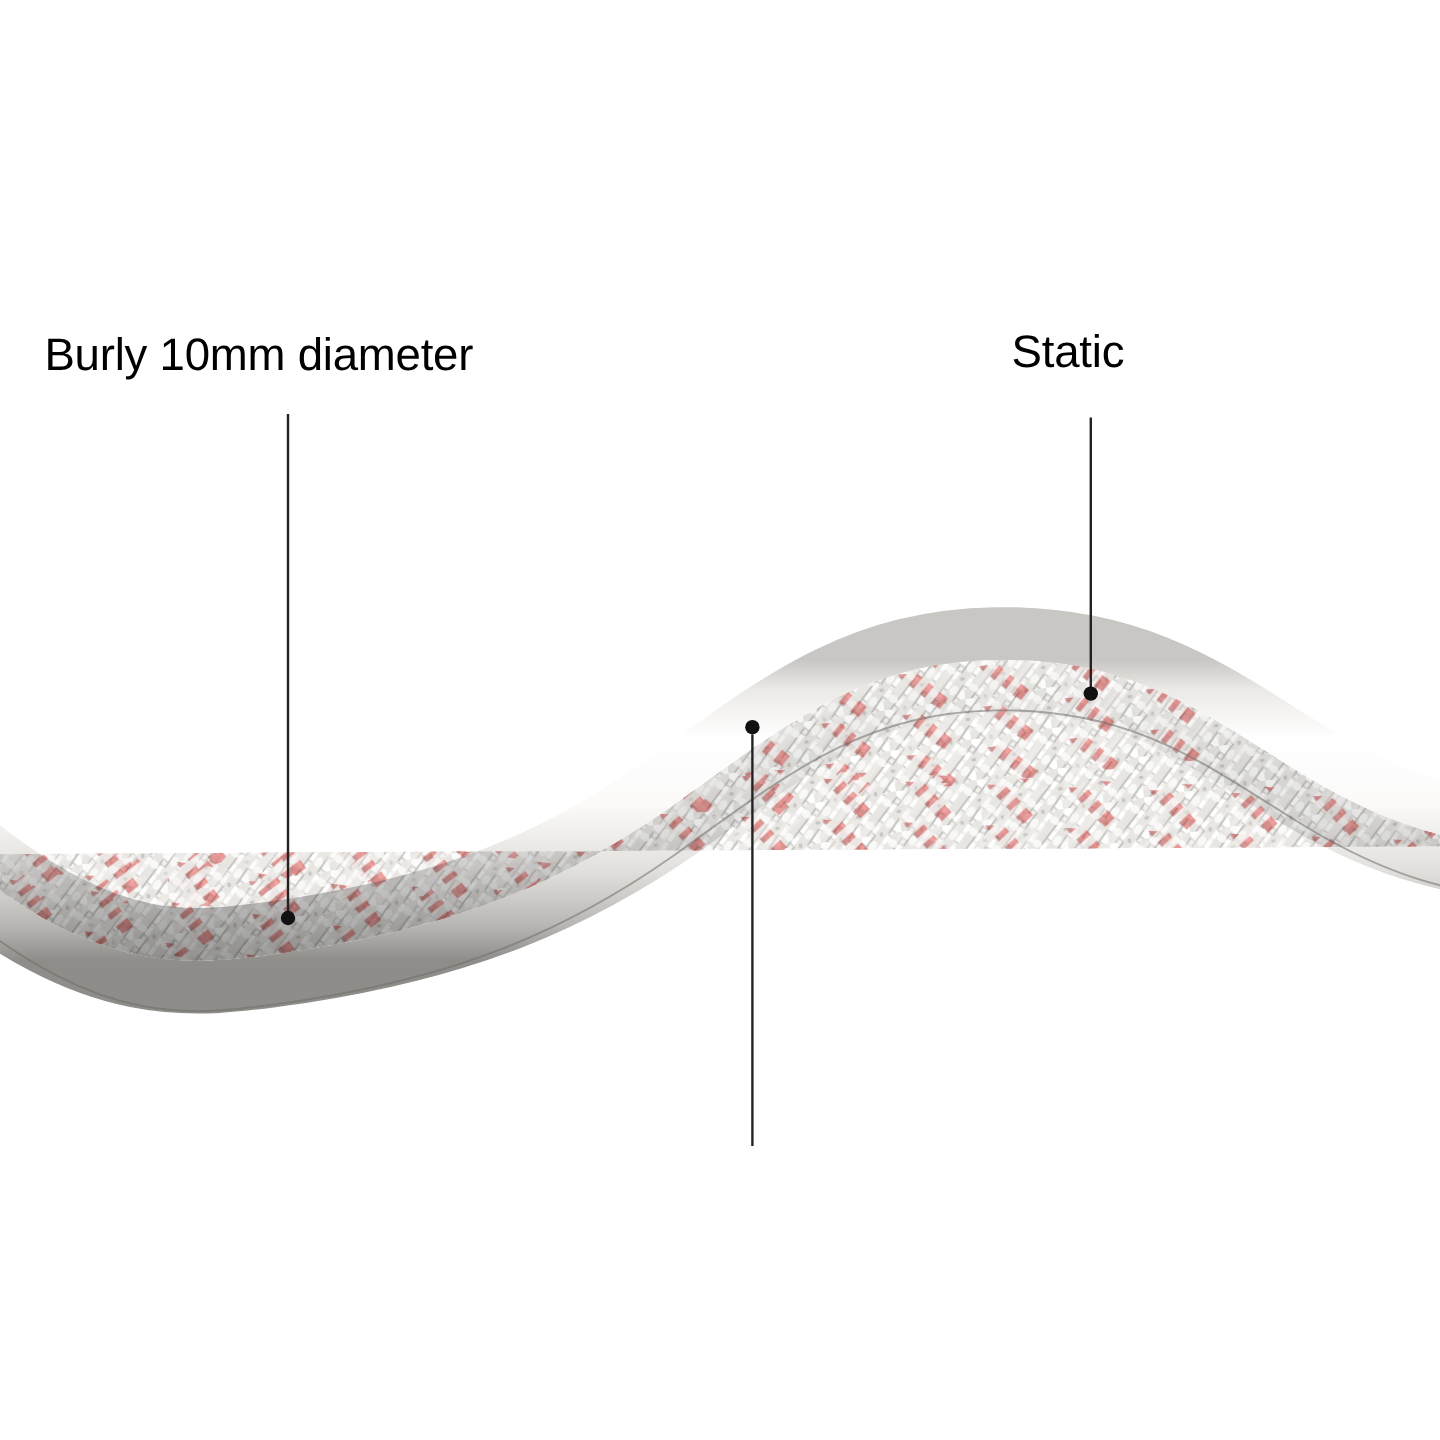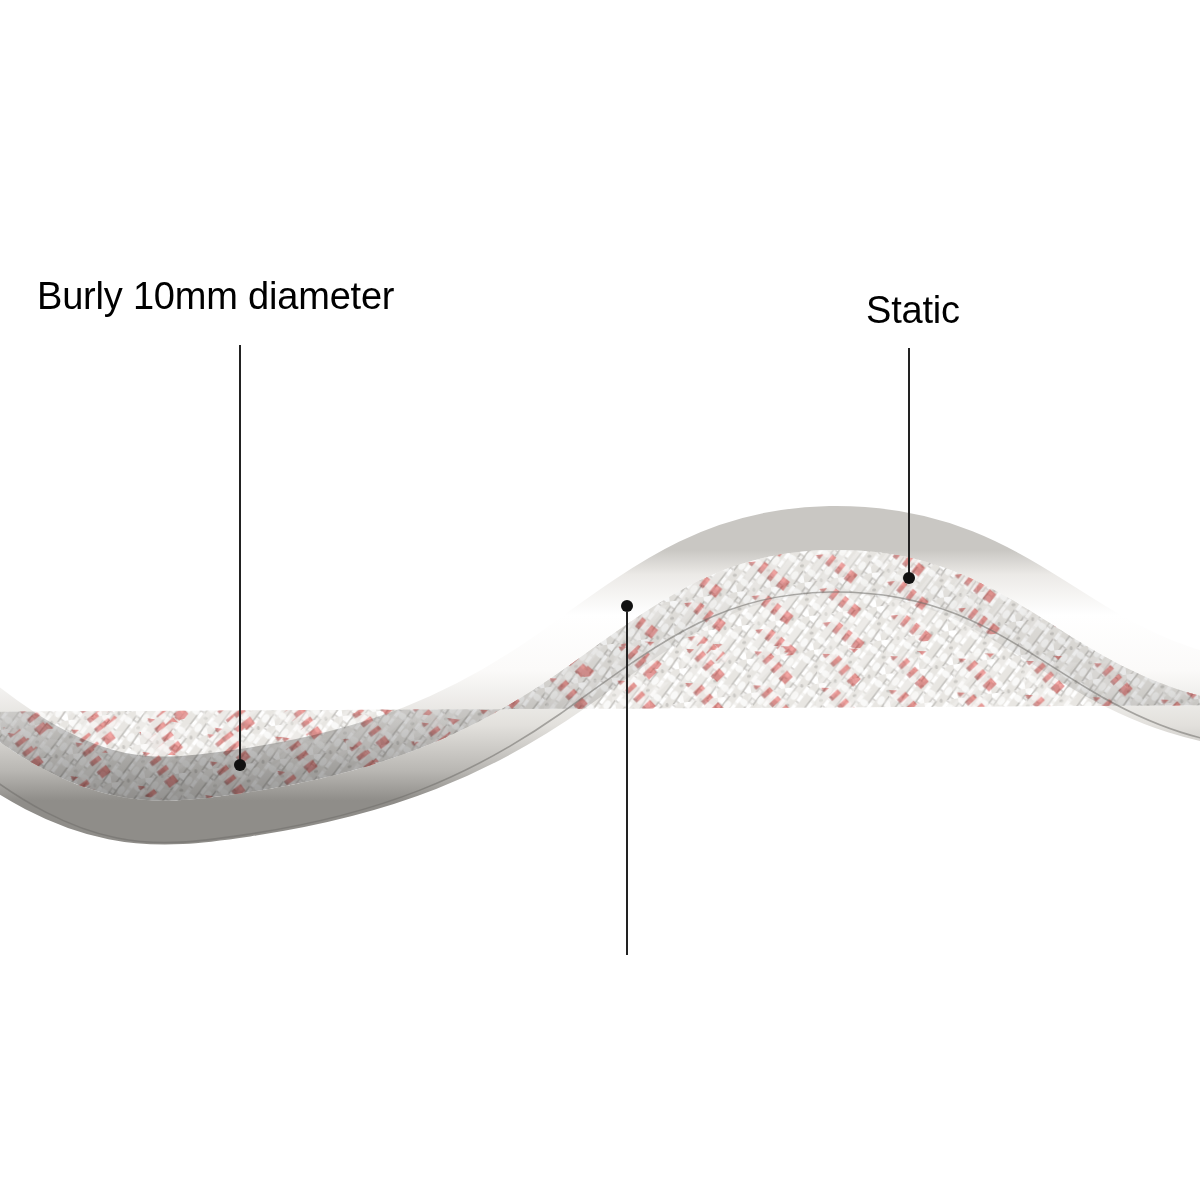--- a/index.html
+++ b/index.html
@@ -43,22 +43,21 @@
     line-height: 53px;
     letter-spacing: -0.2px;
     white-space: pre;
   }
   #label-diameter {
     left: 37px;
     top: 270px;
   }
   #label-static {
     left: 843px;
-    top: 284px;
-    margin-left: 23px;
+    top: 268px;
   }
   #label-sheath {
     left: 420px;
     top: 969px;
   }
 </style>
 </head>
 <body>
 
 <div id="stage">

